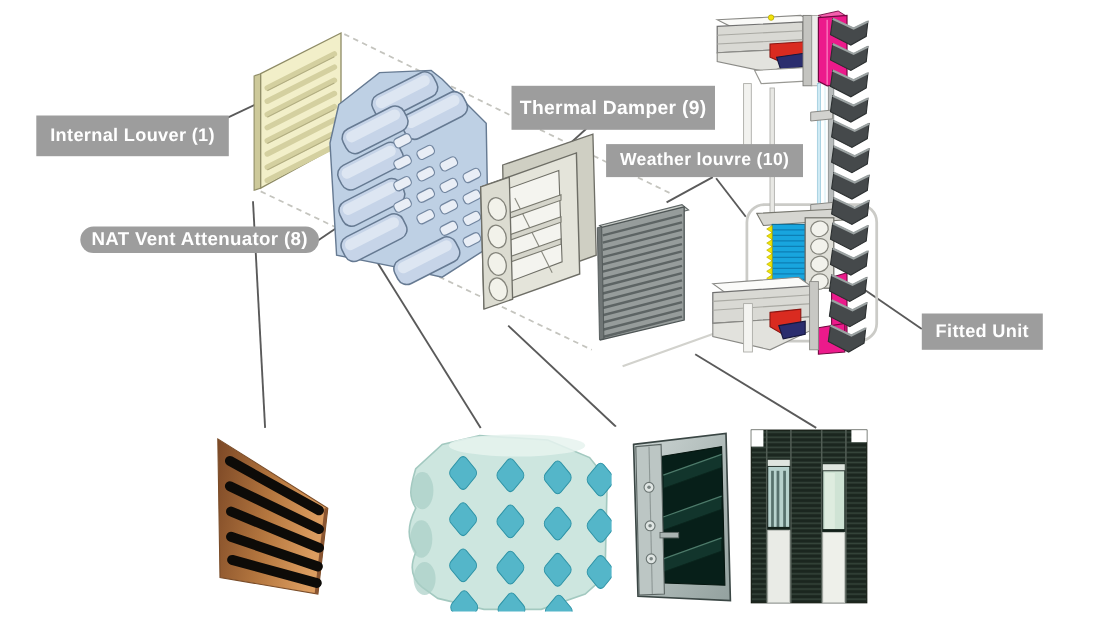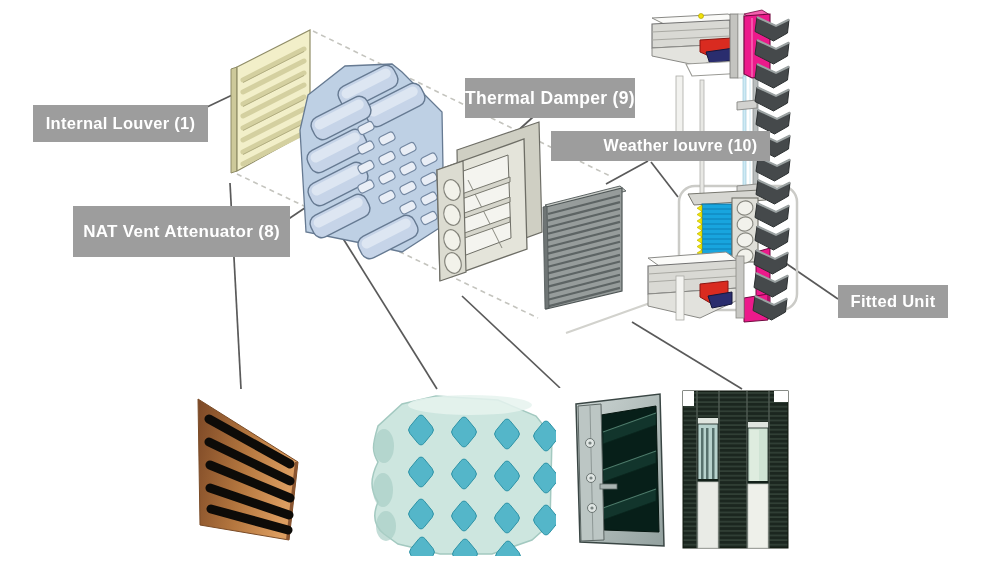--- a/index.html
+++ b/index.html
@@ -7,23 +7,23 @@
     position:relative;width:1000px;height:570px;background:#ffffff;overflow:hidden;
     font-family:"Liberation Sans",sans-serif;
   }
   #artwork{position:absolute;left:0;top:0;}
   .label{
     position:absolute;display:flex;align-items:center;justify-content:center;
     background:#9d9d9d;color:#ffffff;font-weight:bold;letter-spacing:.3px;
     font-family:"Liberation Sans",sans-serif;text-align:center;white-space:nowrap;
   }
   #label-internal-louver{left:33px;top:105px;width:175px;height:37px;font-size:16.5px;}
-  #label-nat-vent{left:73px;top:206px;width:217px;height:51px;font-size:17px;}
-  #label-thermal-damper{left:465px;top:78px;width:170px;height:40px;font-size:17.5px;}
-  #label-weather-louvre{left:551px;top:131px;width:179px;height:30px;font-size:16px;padding-left:40px;}
+  #label-nat-vent{left:73px;top:206px;width:217px;height:24px;font-size:17px;border-radius:16px;}
+  #label-thermal-damper{left:465px;top:78px;width:185px;height:40px;font-size:17.5px;}
+  #label-weather-louvre{left:551px;top:131px;width:179px;height:30px;font-size:16px;}
   #label-fitted-unit{left:838px;top:285px;width:110px;height:33px;font-size:16.5px;}
 </style>
 </head>
 <body>
 
 <div id="stage">
 
 <svg id="artwork" width="1000" height="570" viewBox="0 0 1000 570">
   <defs>
     <linearGradient id="copper" x1="0" y1="0" x2="1" y2="0.25">

